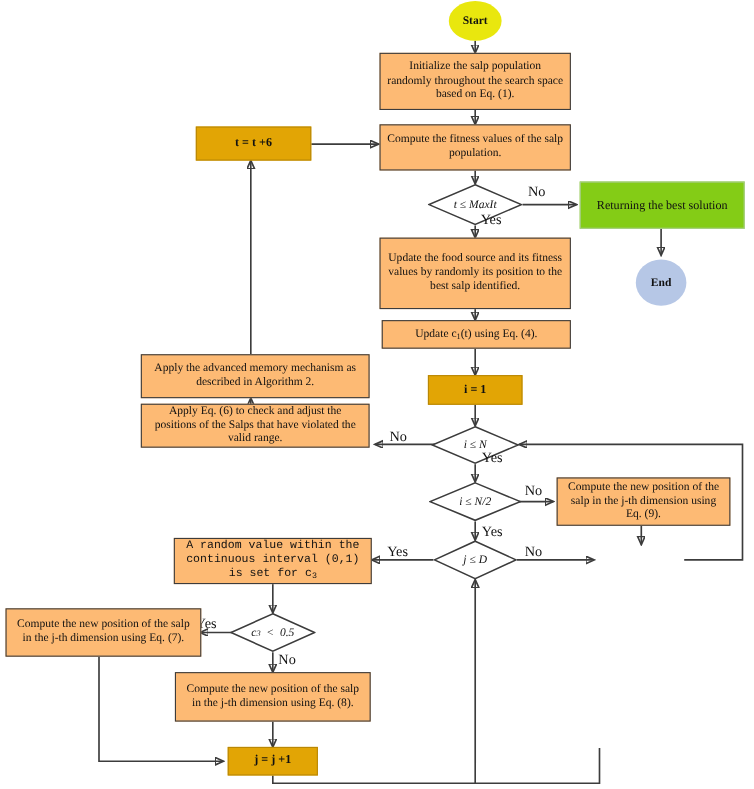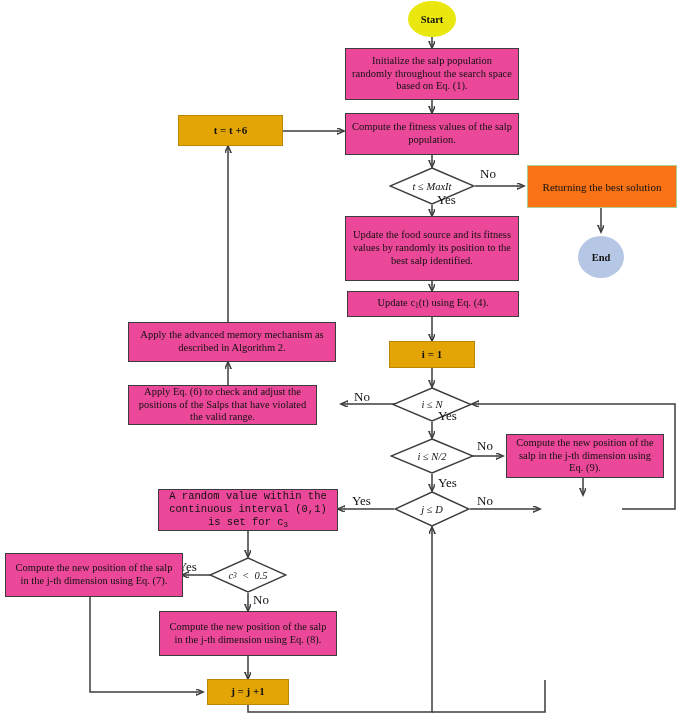--- a/index.html
+++ b/index.html
@@ -5,25 +5,25 @@
   html,body{margin:0;padding:0;background:#ffffff;}
   #canvas{
     position:relative;
     width:685px;height:717px;
     background:#ffffff;
     font-family:"Liberation Serif", serif;
     overflow:hidden;
   }
   .node{position:absolute;box-sizing:border-box;display:flex;align-items:center;justify-content:center;text-align:center;}
   .proc{
-    border:1.4px solid #3c3c3c;background:#ec4899;color:#111;
+    border:1.4px solid #3c3c3c;background:#fdba74;color:#111;
     font-size:10.5px;line-height:1.22;padding:3px 5px;
   }
   .fill-orange{background:#E2A505;border:1.2px solid #b98705;font-weight:bold;font-size:11px;}
-  .fill-green{background:#f97316;border:1px solid #A9CE8F;font-size:11px;}
+  .fill-green{background:#84cc16;border:1px solid #A9CE8F;font-size:11px;}
   .term{
     border-radius:50%;font-weight:bold;font-size:10.5px;color:#111;
   }
   .term-start{background:#E9E70E;}
   .term-end{background:#B6C7E6;}
   .diamond{position:absolute;text-decoration:underline;}
   .diamond .dshape{position:absolute;inset:0;}
   .diamond .dlabel{
     position:absolute;inset:0;display:flex;align-items:center;justify-content:center;
     font-style:italic;font-size:10.5px;color:#111;pointer-events:none;
@@ -147,21 +147,21 @@
   </div>
 
   <div class="node proc" style="left:128px;top:322px;width:208px;height:40px;">
     <span>Apply the advanced memory mechanism as described in Algorithm 2.</span>
   </div>
 
   <div class="node proc fill-orange" style="left:389px;top:341px;width:86px;height:27px;">
     <span>i = 1</span>
   </div>
 
-  <div class="node proc" style="left:128px;top:385px;width:189px;height:40px;">
+  <div class="node proc" style="left:128px;top:367px;width:208px;height:40px;">
     <span>Apply Eq. (6) to check and adjust the positions of the Salps that have violated the valid range.</span>
   </div>
 
   <div class="diamond" style="left:392px;top:387px;width:80px;height:35px;">
     <svg class="dshape" viewBox="0 0 80 35" preserveAspectRatio="none">
       <polygon points="40,1 79,17.5 40,34 1,17.5" fill="#ffffff" stroke="#3c3c3c" stroke-width="1.4" vector-effect="non-scaling-stroke"></polygon>
     </svg>
     <div class="dlabel">i ≤ N</div>
   </div>
   <div class="edgelabel" style="left:354px;top:389px;">No</div>

